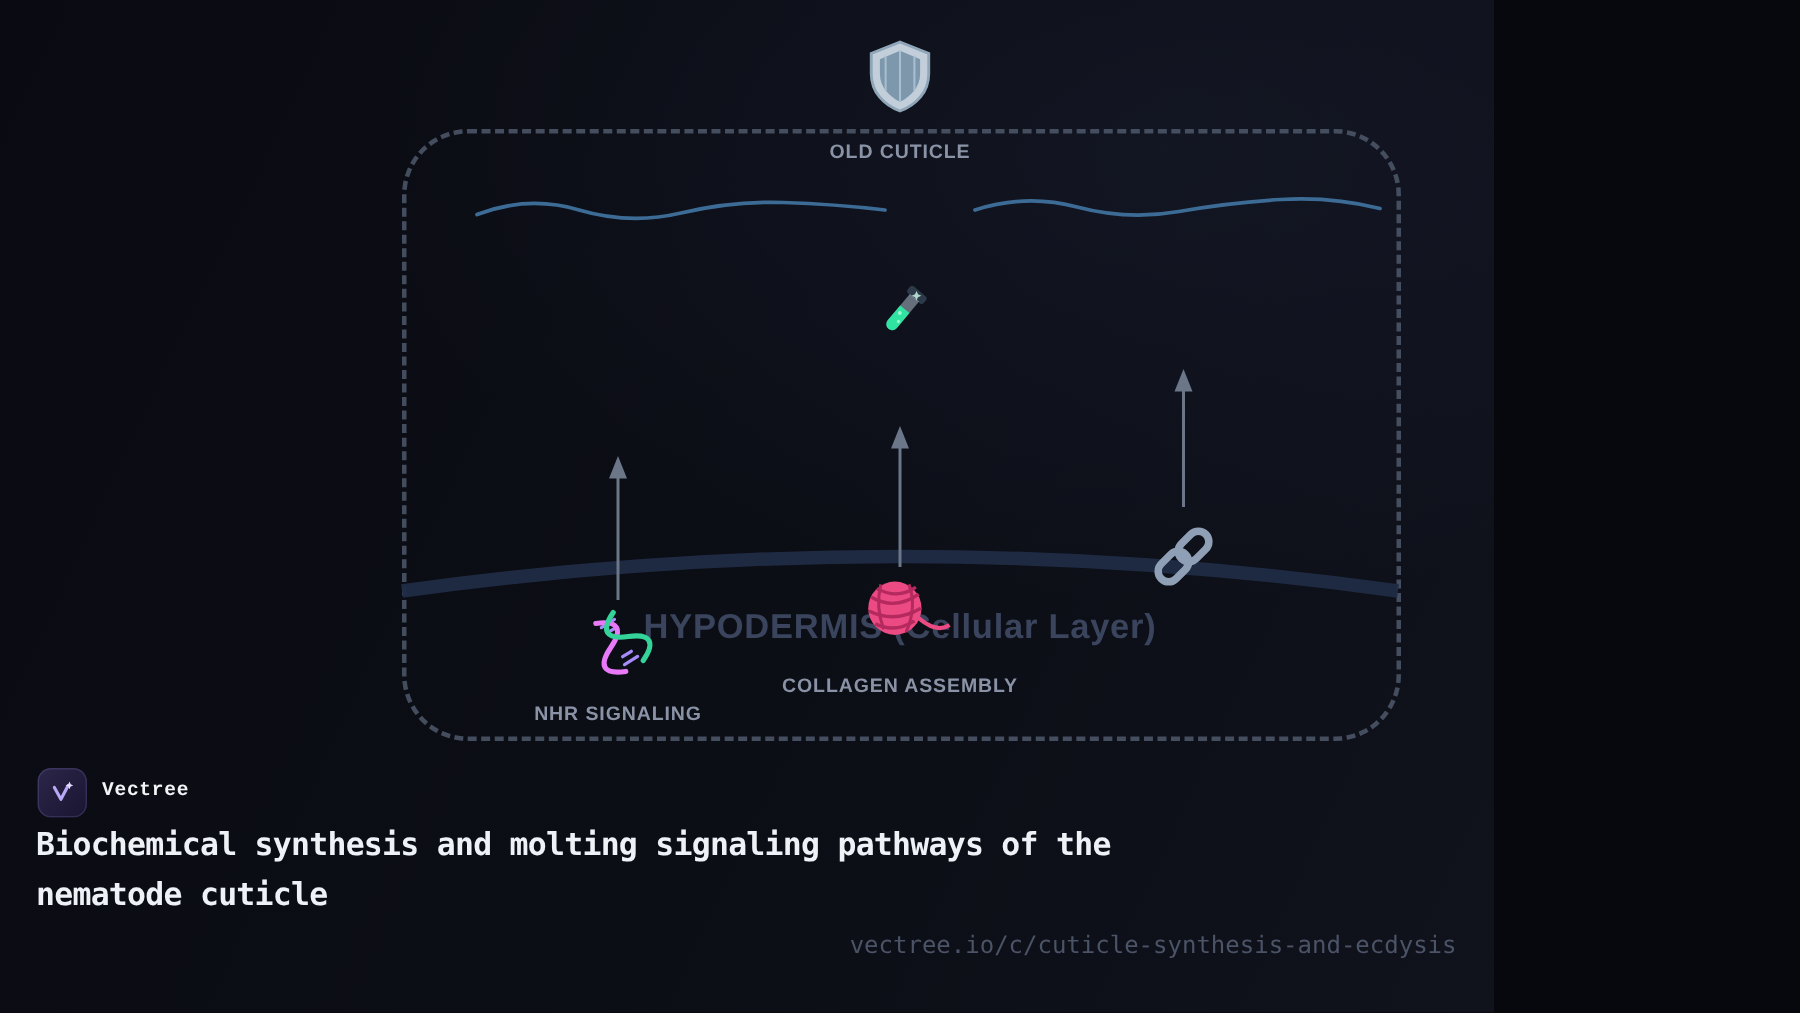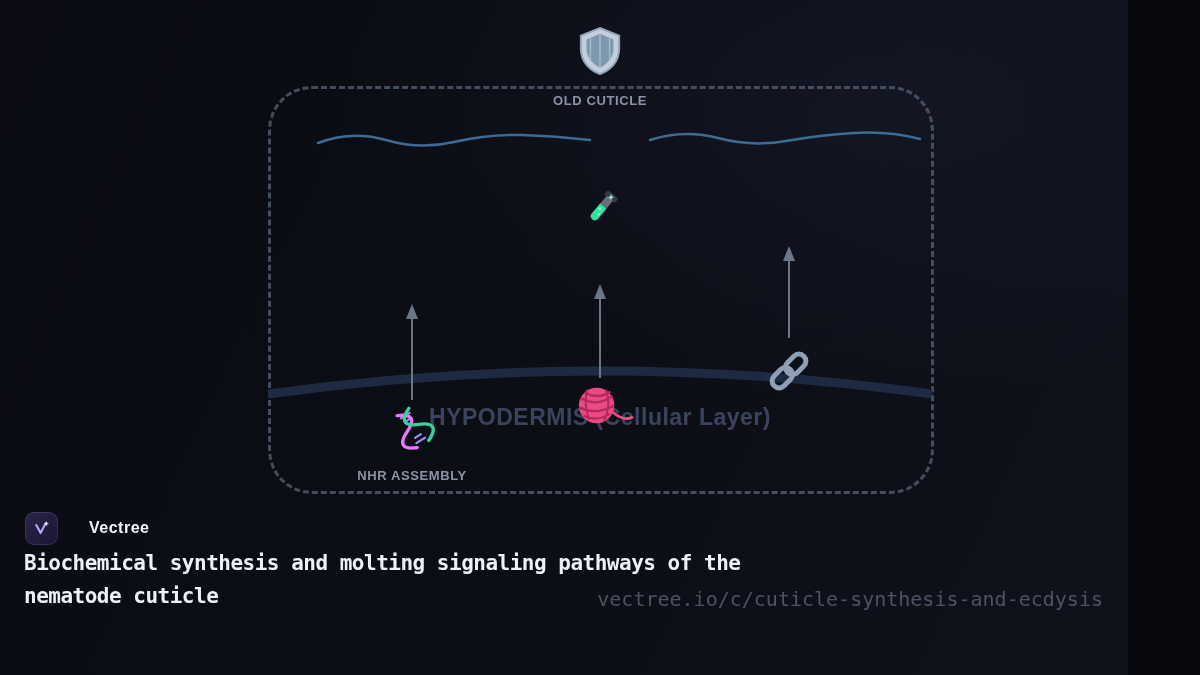--- a/index.html
+++ b/index.html
@@ -1,17 +1,17 @@
 <!DOCTYPE html>
 <html><head>
 <meta charset="utf-8">
 <style>
   html,body{margin:0;padding:0;background:#07080d;}
   .stage{
-    position:relative;width:1128px;height:675px;overflow:hidden;
+    position:relative;width:996px;height:675px;overflow:hidden;
     background:
       radial-gradient(900px 500px at 78% 15%, rgba(44,56,88,0.18), rgba(0,0,0,0) 60%),
       linear-gradient(115deg,#0a0b12 0%,#0c0e16 55%,#10121c 100%);
     font-family:"Liberation Sans", sans-serif;
   }
   .abs{position:absolute;}
   .diagram-frame{
     left:268px;top:86px;width:660px;height:402px;
     border:3px dashed #4b5566;border-radius:44px;
     opacity:0.9;
@@ -32,31 +32,31 @@
     letter-spacing:0.5px;color:#3a445c;z-index:1;
   }
   .icon{z-index:2;}
   .brand-logo{
     left:25px;top:512px;width:33px;height:33px;border-radius:9px;
     background:linear-gradient(135deg,#2c2649,#191531);
     display:flex;align-items:center;justify-content:center;
     box-shadow:0 0 0 1px rgba(120,110,180,0.25) inset;
   }
   .brand-name{
-    left:68px;top:519px;font-family:Liberation Sans, sans-serif;
-    font-weight:bold;font-size:16px;color:#f2f4f8;letter-spacing:0.5px;margin-left:21px;
+    left:68px;top:519px;font-family:Liberation Mono, monospace;
+    font-weight:bold;font-size:13px;color:#f2f4f8;letter-spacing:0.5px;
   }
   .main-title{
     left:24px;top:547px;width:745px;
     font-family:"DejaVu Sans Mono", monospace;font-weight:bold;
     font-size:21px;line-height:33px;color:#eef1f6;letter-spacing:-0.5px;
   }
   .page-url{
-    right:25px;top:587px;
-    font-family:"DejaVu Sans Mono", monospace;font-size:20px;color:#4b5366;
+    right:25px;top:620px;
+    font-family:"DejaVu Sans Mono", monospace;font-size:16px;color:#4b5366;
   }
 </style>
 </head>
 <body>
 
 <div class="stage">
 
   <div class="abs diagram-frame"></div>
 
   <svg class="abs lines" width="1200" height="675" viewBox="0 0 1200 675">
@@ -102,33 +102,34 @@
       <g transform="rotate(-32 18 22)" stroke-linecap="round" fill="none">
         <line x1="12" y1="5" x2="24" y2="5" stroke="#a78bfa" stroke-width="2.5"></line>
         <line x1="14" y1="11" x2="22" y2="11" stroke="#a78bfa" stroke-width="2.5"></line>
         <line x1="14" y1="33" x2="22" y2="33" stroke="#a78bfa" stroke-width="2.5"></line>
         <line x1="12" y1="39" x2="24" y2="39" stroke="#a78bfa" stroke-width="2.5"></line>
         <path d="M10 0 C 26 7, 26 15, 10 22 S -6 37, 10 44" stroke="#e879f9" stroke-width="4"></path>
         <path d="M26 0 C 10 7, 10 15, 26 22 S 42 37, 26 44" stroke="#34d399" stroke-width="4"></path>
       </g>
     </svg>
   </div>
-  <div class="abs node-label" style="left:412px;top:468px;">NHR ASSEMBLY</div>
+  <div class="abs node-label" style="left:412px;top:468px;">NHR SIGNALING</div>
 
   <div class="abs icon" style="left:576px;top:384px;">
     <svg viewBox="0 0 62 46" width="58" height="43">
       <circle cx="22" cy="23" r="19" fill="#ec4a83"></circle>
       <path d="M5 15 Q 22 25 39 13" stroke="#b42a5e" stroke-width="2.4" fill="none"></path>
       <path d="M3.5 25 Q 22 34 40.5 23" stroke="#b42a5e" stroke-width="2.4" fill="none"></path>
       <path d="M8 34 Q 22 41 36 32" stroke="#b42a5e" stroke-width="2.4" fill="none"></path>
       <path d="M9 9 Q 24 17 37 8" stroke="#b42a5e" stroke-width="2.4" fill="none"></path>
       <path d="M12 6 Q 8 22 14 38 M32 6 Q 38 22 30 40" stroke="#b42a5e" stroke-width="2.2" fill="none"></path>
       <path d="M39 30 Q 52 41 61 35" stroke="#ec4a83" stroke-width="3" fill="none"></path>
     </svg>
   </div>
+  <div class="abs node-label" style="left:600px;top:449px;">COLLAGEN ASSEMBLY</div>
 
   <div class="abs icon" style="left:765px;top:347px;">
     <svg viewBox="0 0 48 48" width="48" height="48">      
         <g transform="rotate(-45 24 24)" fill="none" stroke="#8fa0b6" stroke-width="5">
         <rect x="3" y="17" width="23" height="14" rx="7"></rect>
         <rect x="22" y="17" width="23" height="14" rx="7"></rect>
       </g>
     </svg>
   </div>
 

